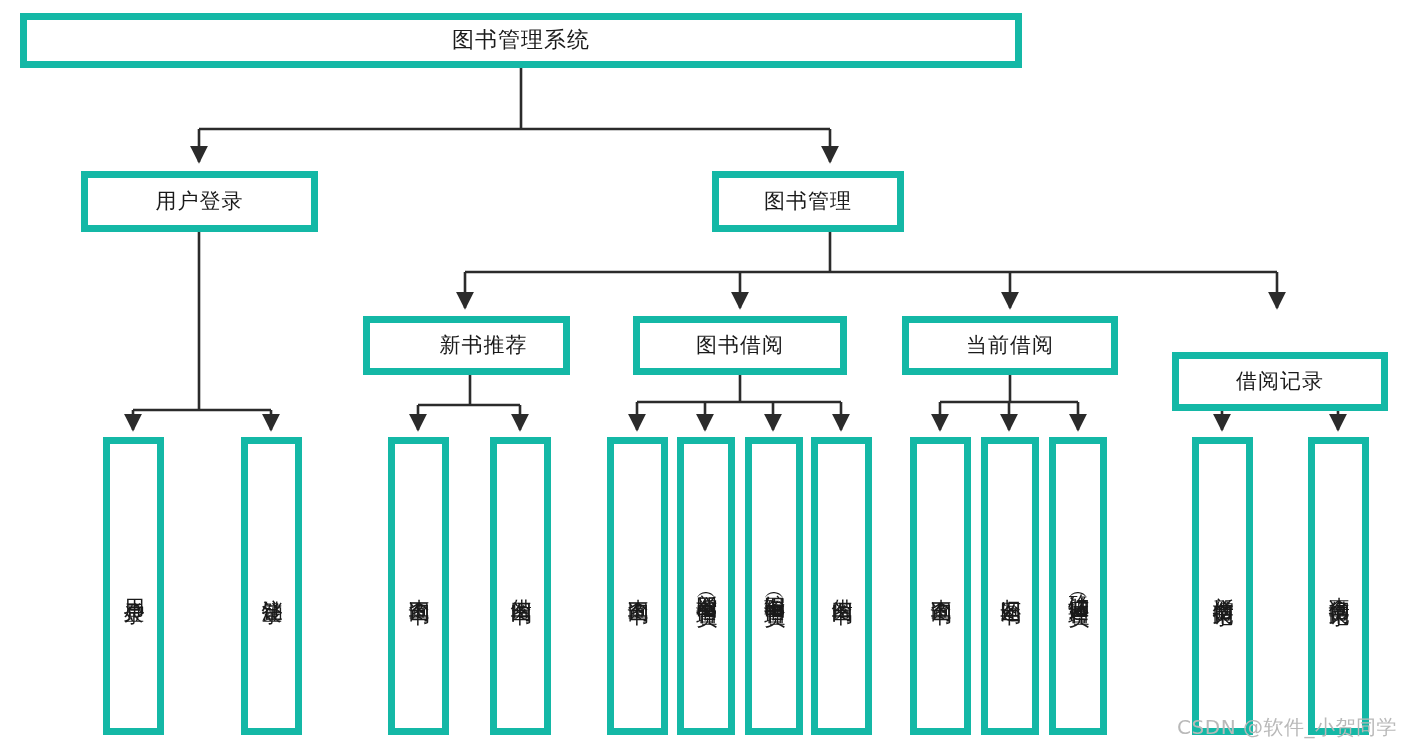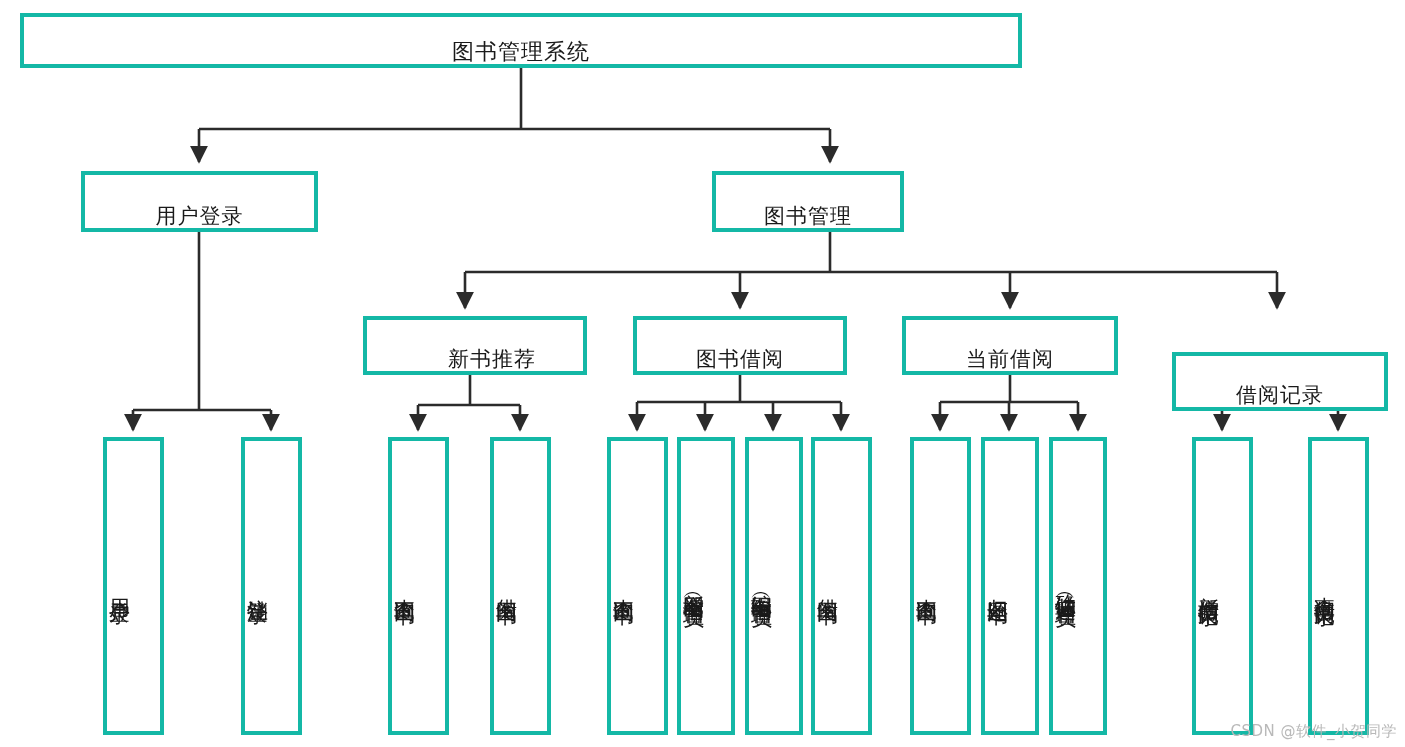--- a/index.html
+++ b/index.html
@@ -18,23 +18,23 @@
   }
   #edges {
     position: absolute;
     left: 0; top: 0;
     width: 1405px; height: 747px;
     pointer-events: none;
   }
   .node {
     position: absolute;
     background: #ffffff;
-    border: 4px solid #14b8a6;
+    border: 7px solid #14b8a6;
     display: flex;
-    align-items: flex-end;
+    align-items: center;
     justify-content: center;
     color: #1a1a1a;
     z-index: 2;
   }
   .node-h {
     font-size: 21px;
     letter-spacing: 1px;
     line-height: 1.1;
     white-space: nowrap;
   }
@@ -52,21 +52,21 @@
   }
   .node-v .vlabel {
     writing-mode: vertical-rl;
     text-orientation: upright;
     display: block;
   }
   .watermark {
     position: absolute;
     right: 8px;
     bottom: 6px;
-    font-size: 15px;
+    font-size: 20px;
     color: #b9b9b9;
     letter-spacing: 0.5px;
     z-index: 3;
     white-space: nowrap;
   }
 </style>
 </head>
 <body>
 
 <div id="canvas">
@@ -125,21 +125,21 @@
     <span>图书管理系统</span>
   </div>
 
   <div class="node node-h" style="left:81px; top:171px; width:237px; height:61px;">
     <span>用户登录</span>
   </div>
   <div class="node node-h" style="left:712px; top:171px; width:192px; height:61px;">
     <span>图书管理</span>
   </div>
 
-  <div class="node node-h" style="left:363px; top:316px; width:224px; height:59px;padding-left:34px;">
+  <div class="node node-h" style="left:363px; top:316px; width:207px; height:59px;padding-left:34px;">
     <span>新书推荐</span>
   </div>
   <div class="node node-h" style="left:902px; top:316px; width:216px; height:59px;">
     <span>当前借阅</span>
   </div>
   <div class="node node-h" style="left:633px; top:316px; width:214px; height:59px;">
     <span>图书借阅</span>
   </div>
   <div class="node node-h" style="left:1172px; top:316px; width:216px; height:59px;margin-top:36px;">
     <span>借阅记录</span>

